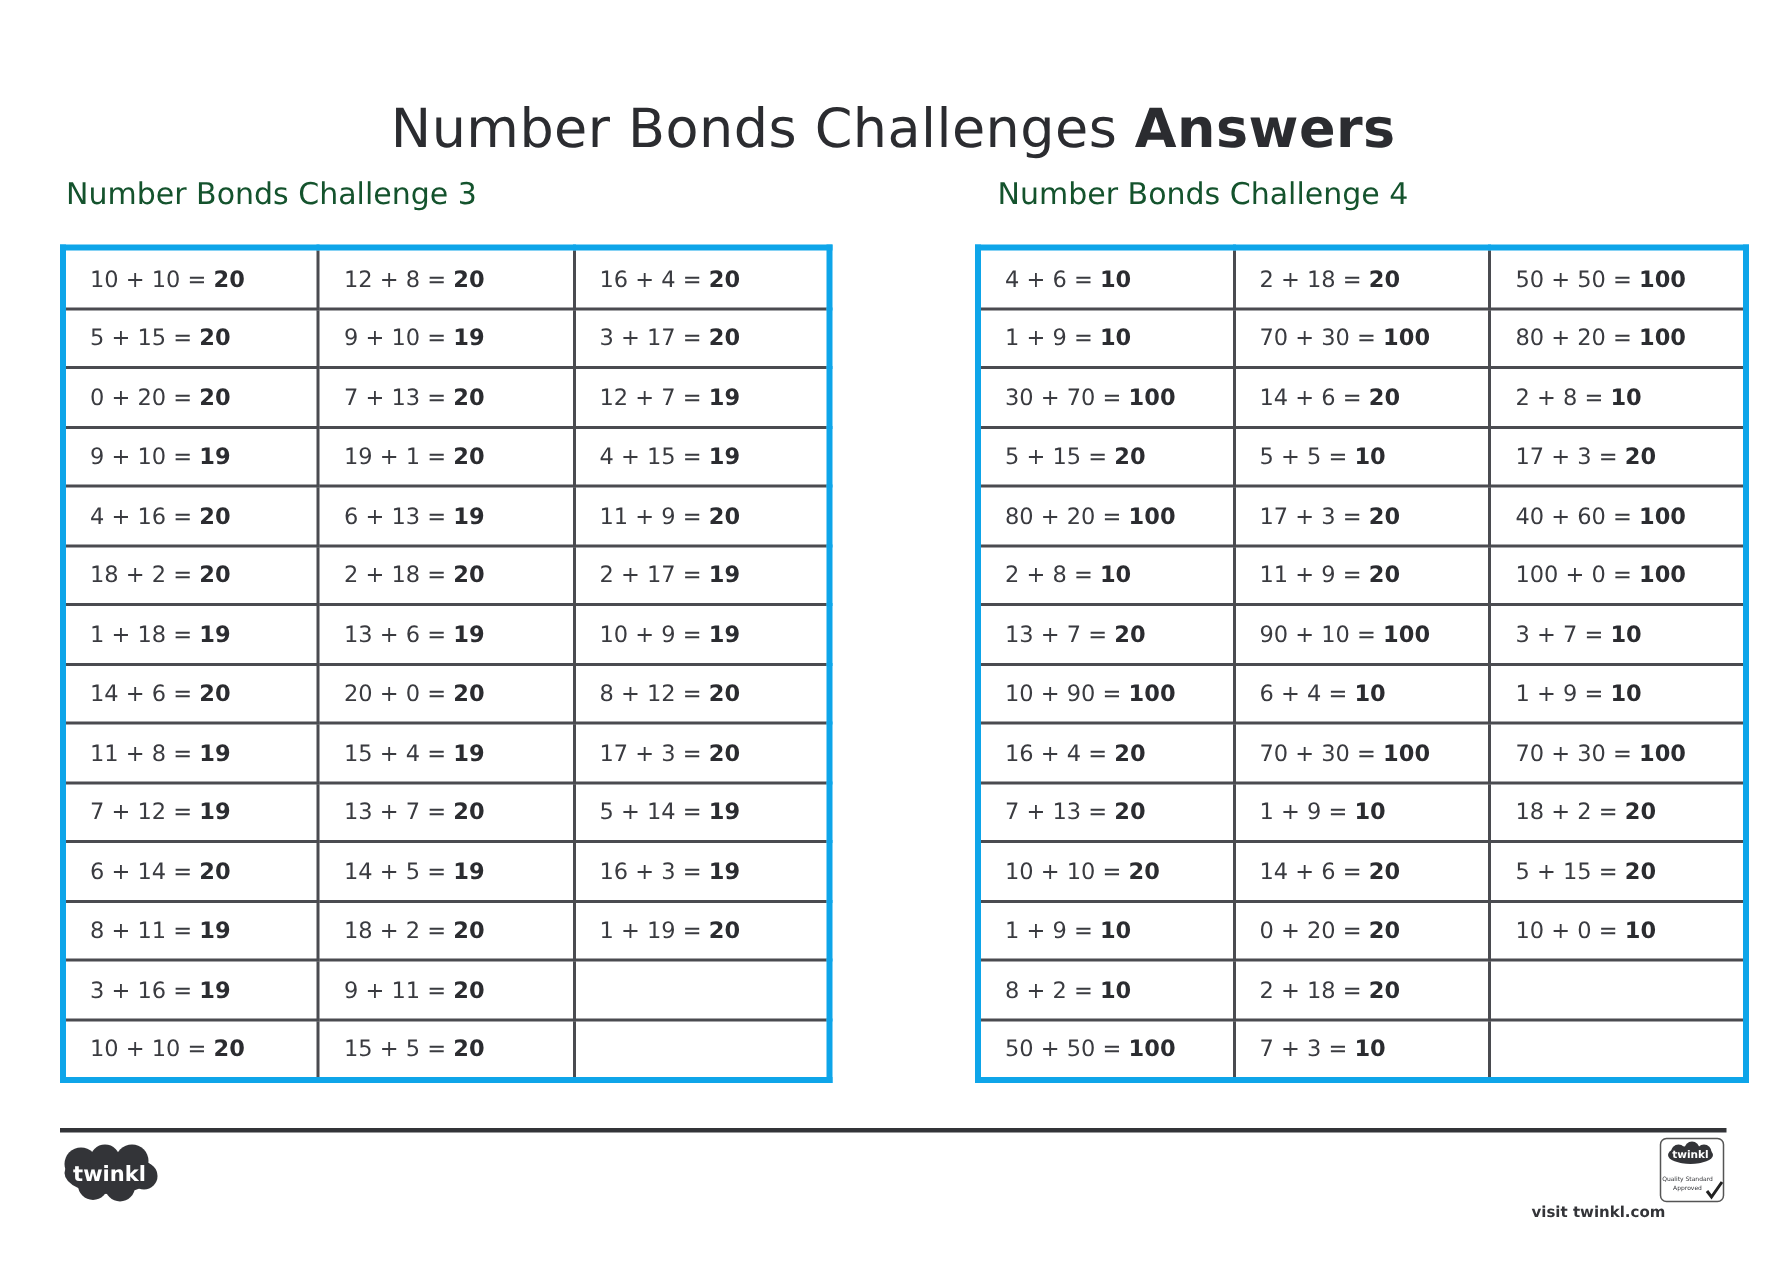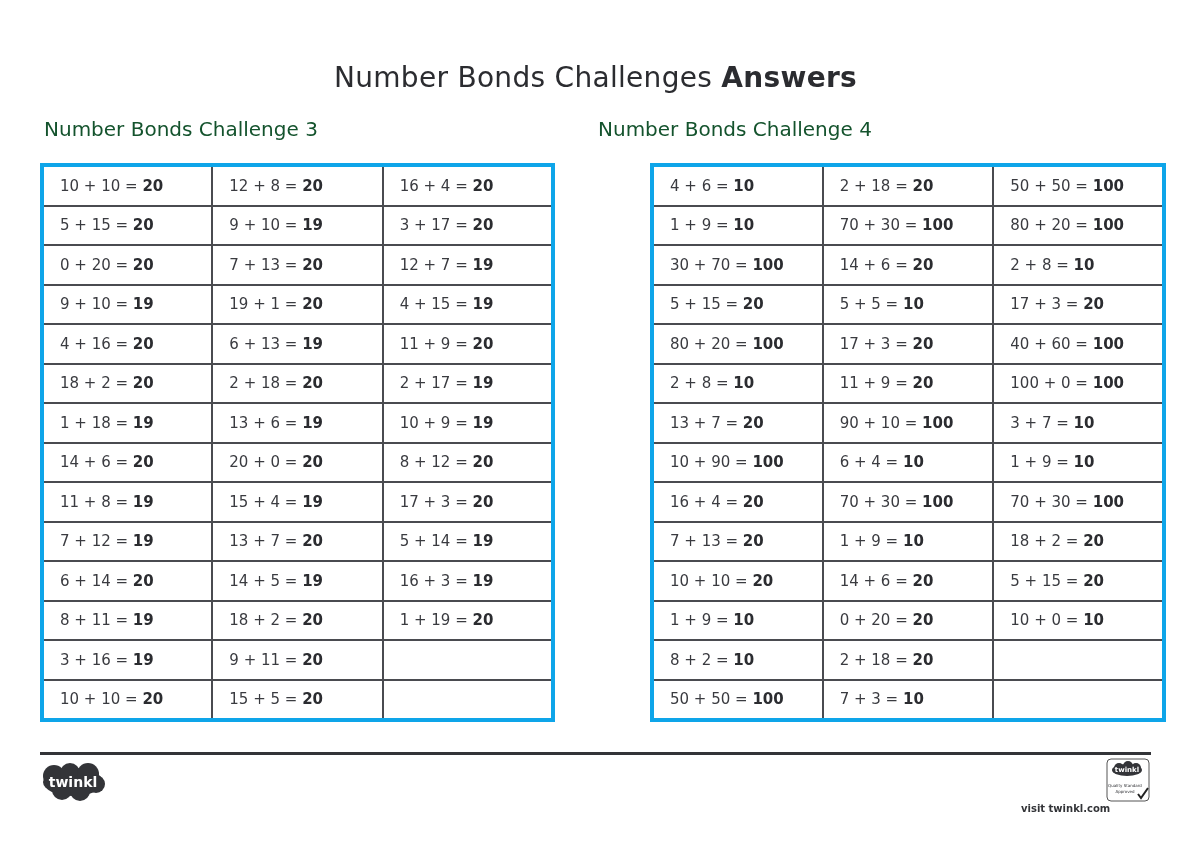--- a/index.html
+++ b/index.html
@@ -1,23 +1,23 @@
 <!DOCTYPE html>
 <html><head>
 <meta charset="utf-8">
 <style>
   html, body { margin:0; padding:0; }
   body { width:1191px; height:842px; background:#ffffff; position:relative; overflow:hidden;
          font-family:"DejaVu Sans", sans-serif; color:#2b2c30; }
   .title { position:absolute; left:0; top:42px; width:1191px; text-align:center;
-           font-size:28px; font-weight:normal; color:#2b2c30; letter-spacing:0.3px; }
+           font-size:36px; font-weight:normal; color:#2b2c30; letter-spacing:0.3px; }
   .title b { font-weight:bold; }
   .sub { position:absolute; top:117px; font-size:20px; color:#14532d; }
   .sub.left { left:44px; }
-  .sub.right { left:598px; }
+  .sub.right { left:665px; }
   table.bonds { position:absolute; top:163px; border-collapse:collapse;
                 border:4px solid #0ea5e9; table-layout:fixed; }
   table.bonds.left { left:40px; width:515px; }
   table.bonds.right { left:650px; width:516px; }
   table.bonds td { border:2px solid #4a4b50; height:37.5px; padding:0 0 0 16px;
                    font-size:15px; color:#3a3b40; white-space:nowrap; }
   table.bonds td .ans { font-weight:bold; color:#2b2c30; }
   .footer-line { position:absolute; left:40px; top:752px; width:1111px; height:3px; background:#333438; }
   .logo { position:absolute; left:40px; top:762px; width:66px; height:40px; }
   .visit { position:absolute; left:1021px; top:803px; font-size:10px; font-weight:bold; color:#333438; }

